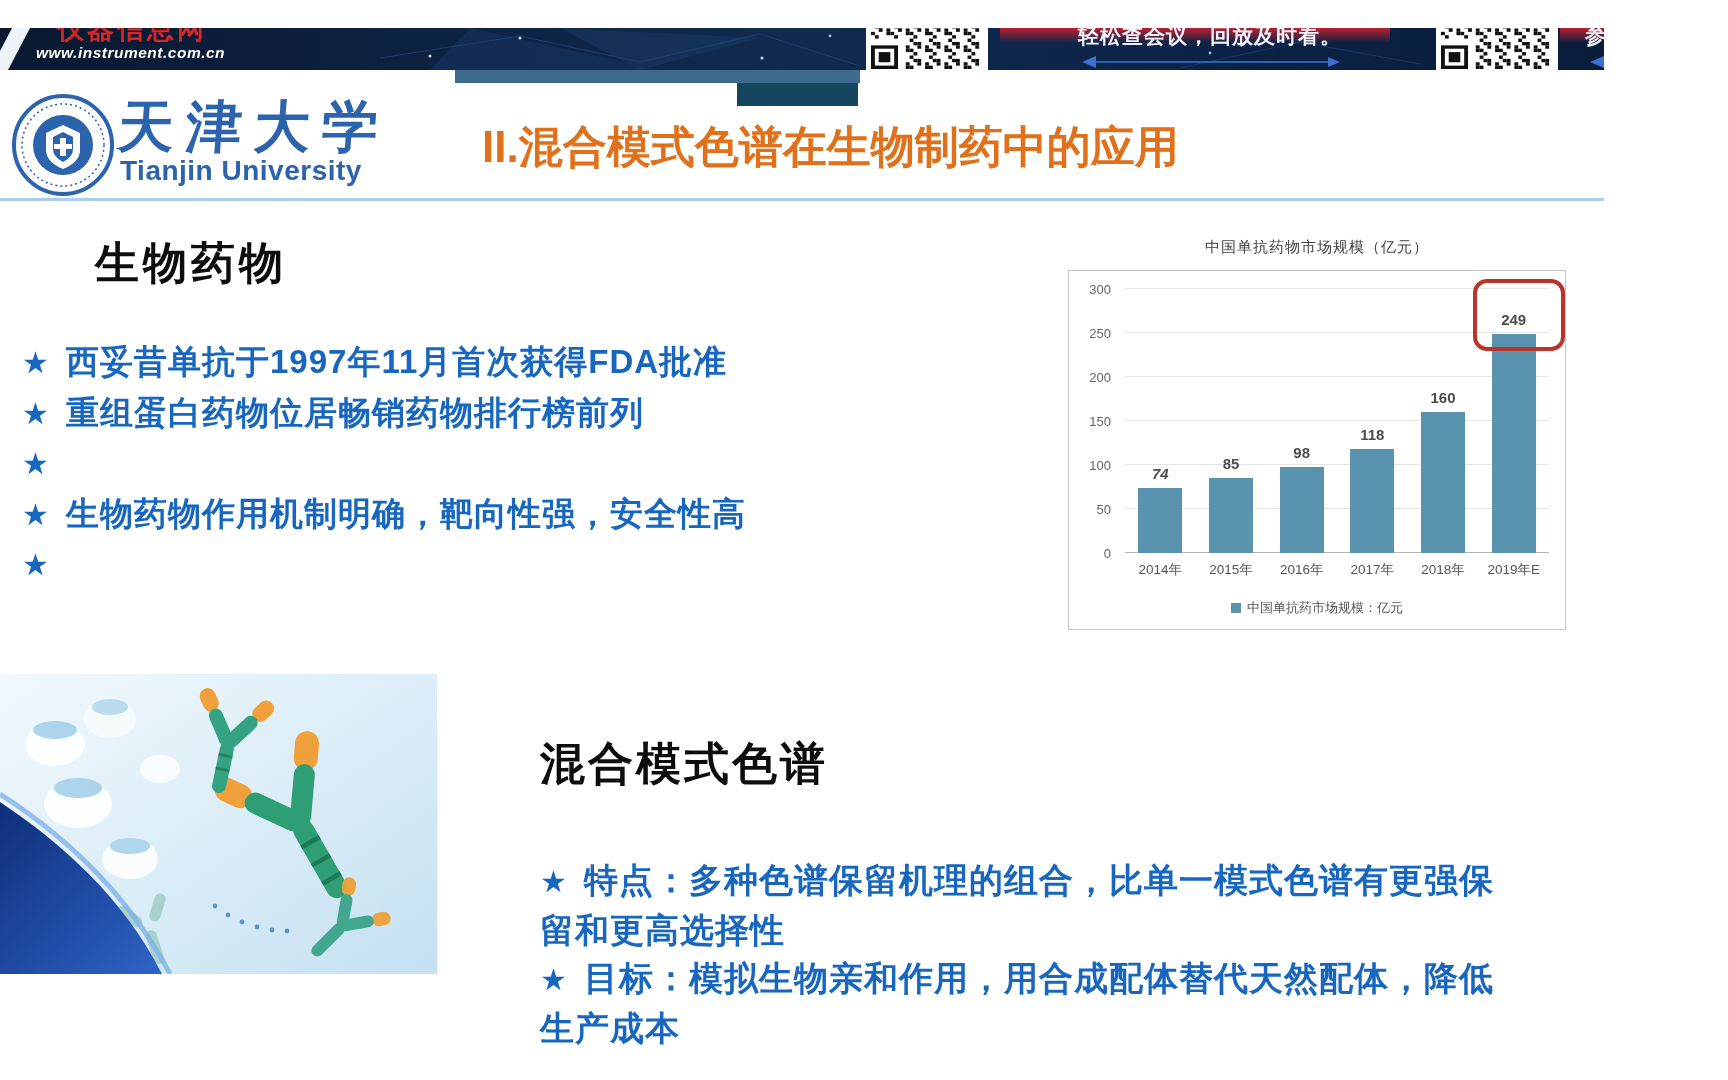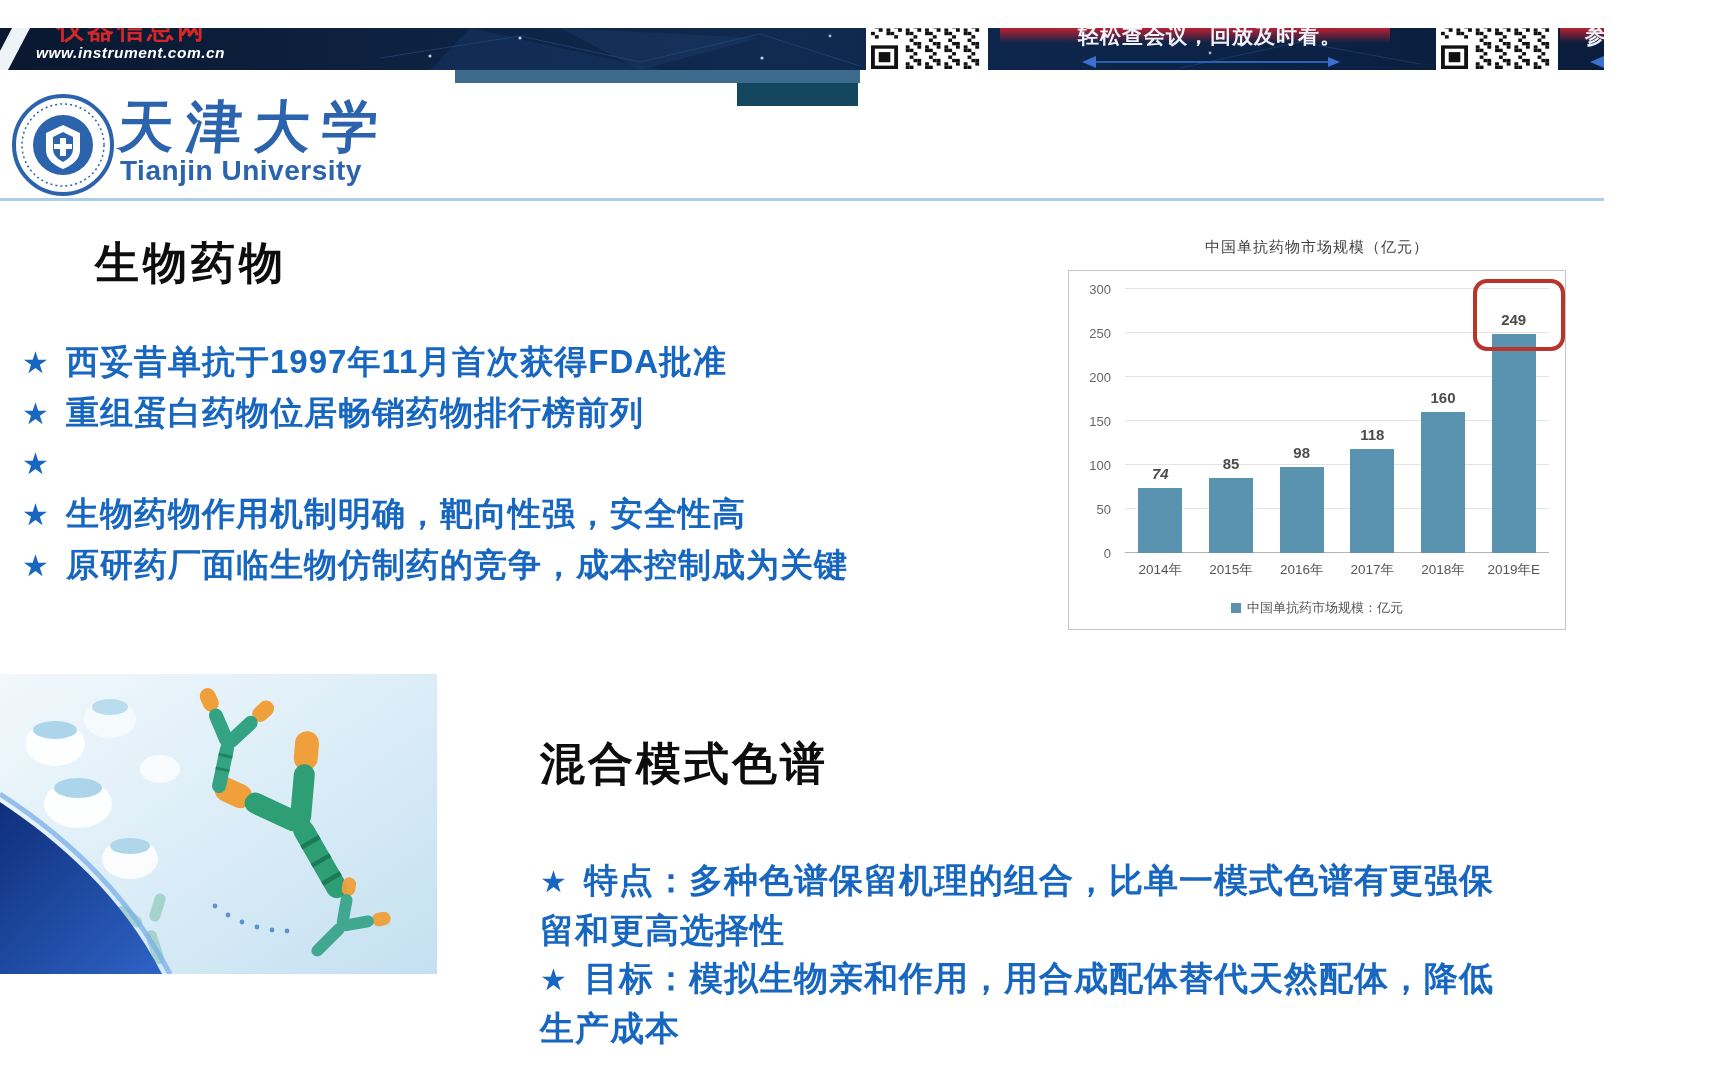--- a/index.html
+++ b/index.html
@@ -530,41 +530,41 @@
     <circle cx="53" cy="53" r="49" fill="#fff" stroke="#2b63ad" stroke-width="4"></circle>
     <circle cx="53" cy="53" r="41" fill="none" stroke="#2b63ad" stroke-width="1.5" stroke-dasharray="2 3"></circle>
     <circle cx="53" cy="53" r="30" fill="#2b63ad"></circle>
     <path d="M53 33 L70 41 L70 58 Q70 70 53 77 Q36 70 36 58 L36 41 Z" fill="#fff"></path>
     <path d="M53 40 L63 45 L63 57 Q63 65 53 70 Q43 65 43 57 L43 45 Z" fill="#2b63ad"></path>
     <rect x="50" y="46" width="6" height="18" fill="#fff"></rect>
     <rect x="44" y="52" width="18" height="5" fill="#fff"></rect>
   </svg>
   <div class="tju-cn">天津大学</div>
   <div class="tju-en">Tianjin University</div>
+  <div class="slide-title">II.混合模式色谱在生物制药中的应用</div>
 
   <div class="bio-heading">生物药物</div>
   <div class="bio-list">
       <div class="bio-row">
         <span class="star">★</span>
         <span class="bio-text">西妥昔单抗于1997年11月首次获得FDA批准</span>
       </div>
       <div class="bio-row">
         <span class="star">★</span>
         <span class="bio-text">重组蛋白药物位居畅销药物排行榜前列</span>
       </div>
       <div class="bio-row">
         <span class="star">★</span>
       </div>
       <div class="bio-row">
         <span class="star">★</span>
         <span class="bio-text">生物药物作用机制明确，靶向性强，安全性高</span>
       </div>
       <div class="bio-row">
         <span class="star">★</span>
-        <span class="bio-text">原研药厂面临生物仿制药的竞争，成本控制成为关键</span>
       </div>
     </div>
 
   <div class="chart">
     <div class="chart-title">中国单抗药物市场规模（亿元）</div>
     <div class="chart-frame">
       <div class="chart-yticks">
           <div class="ytick" style="bottom: 0%;">0</div>
           <div class="ytick" style="bottom: 16.6667%;">50</div>
           <div class="ytick" style="bottom: 33.3333%;">100</div>

